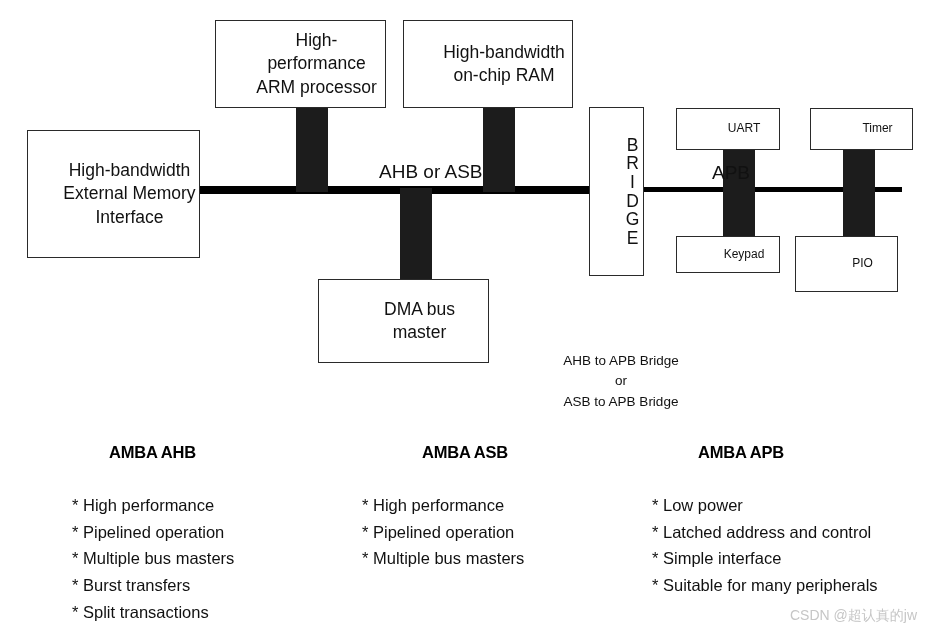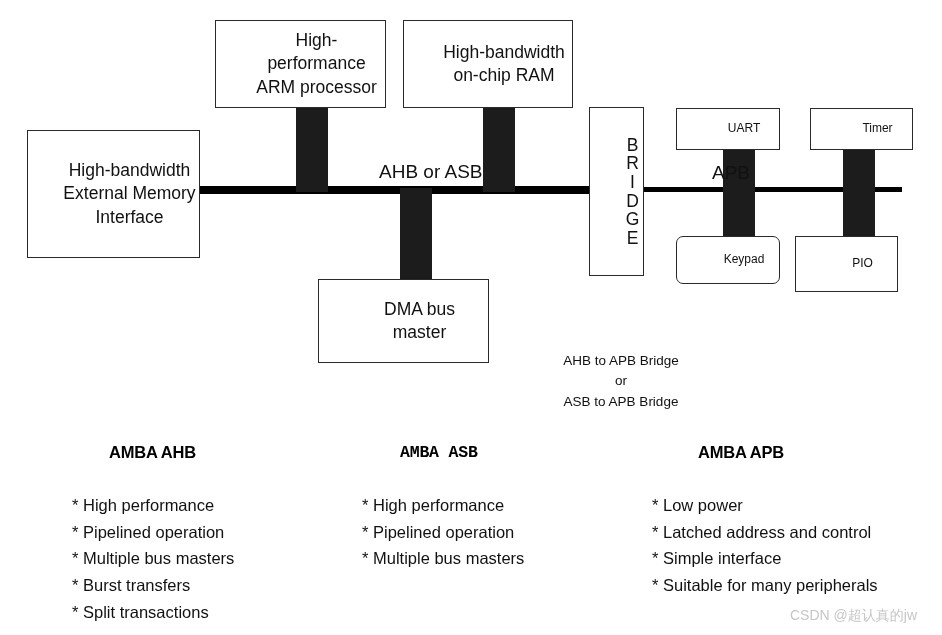--- a/index.html
+++ b/index.html
@@ -147,21 +147,21 @@
     <span>I</span>
     <span>D</span>
     <span>G</span>
     <span>E</span>
   </div>
 
   <div class="abs node small" style="left:676px; top:108px; width:104px; height:42px;">UART</div>
 
   <div class="abs node small" style="left:810px; top:108px; width:103px; height:42px;">Timer</div>
 
-  <div class="abs node small" style="left:676px; top:236px; width:104px; height:48px;border-radius:7px;">Keypad</div>
+  <div class="abs node small" style="left:676px; top:236px; width:104px; height:37px;">Keypad</div>
 
   <div class="abs node small" style="left:795px; top:236px; width:103px; height:56px;">PIO</div>
 
   <div class="abs bus-label" style="left:347px; top:161px;">AHB or ASB</div>
 
   <div class="abs bus-label" style="left:680px; top:162px;">APB</div>
 
   <div class="abs bridge-caption" style="left:495px; top:322px; width:220px;margin-top:29px;">AHB to APB Bridge
 or
 ASB to APB Bridge</div>
@@ -171,21 +171,21 @@
     <ul class="feature-list" style="margin-top:30px;">
       <li>* High performance</li>
       <li>* Pipelined operation</li>
       <li>* Multiple bus masters</li>
       <li>* Burst transfers</li>
       <li>* Split transactions</li>
     </ul>
   </div>
 
   <div class="abs" style="left:330px; top:443px; width:290px;">
-    <div class="col-title" style="margin-left:38px;font-family:Liberation Mono, monospace;">AMBA ASB</div>
+    <div class="col-title" style="margin-left:60px;">AMBA ASB</div>
     <ul class="feature-list" style="margin-top:30px;">
       <li>* High performance</li>
       <li>* Pipelined operation</li>
       <li>* Multiple bus masters</li>
     </ul>
   </div>
 
   <div class="abs" style="left:620px; top:443px; width:320px;">
     <div class="col-title" style="margin-left:46px;">AMBA APB</div>
     <ul class="feature-list" style="margin-top:30px;">

